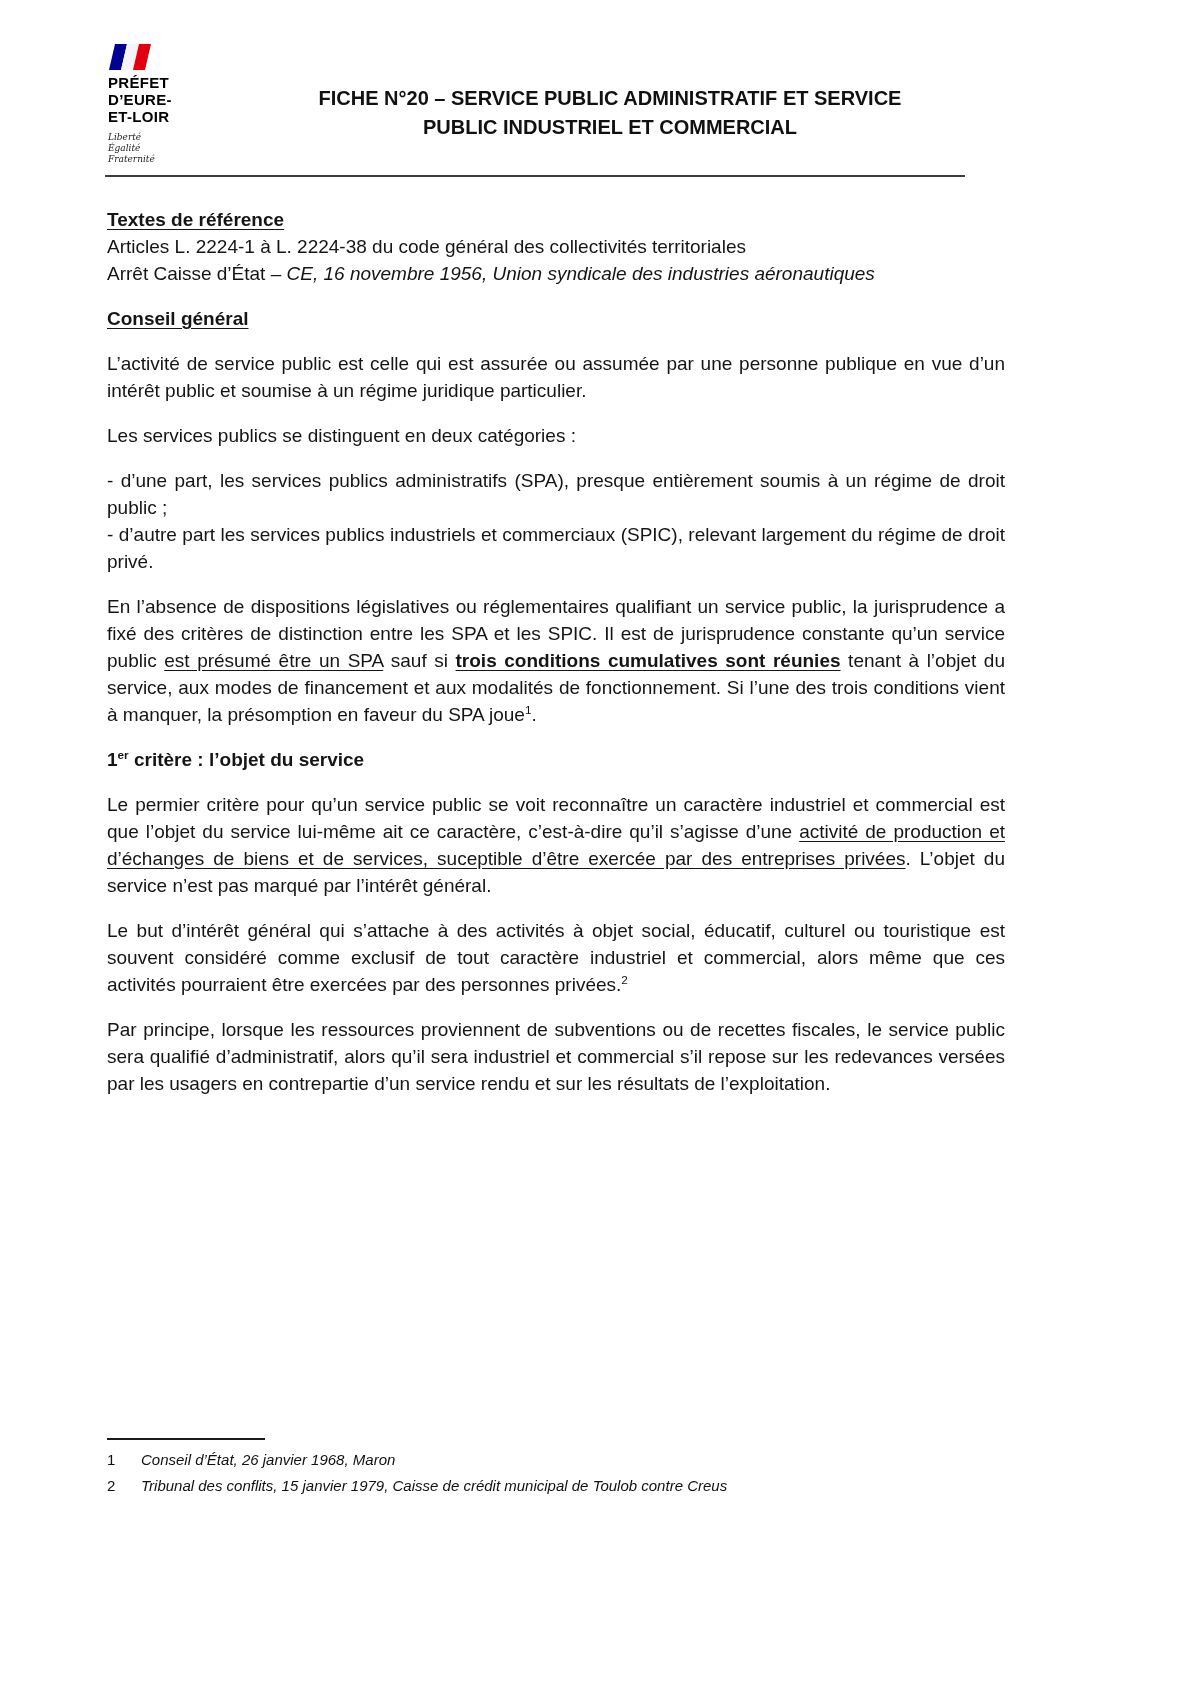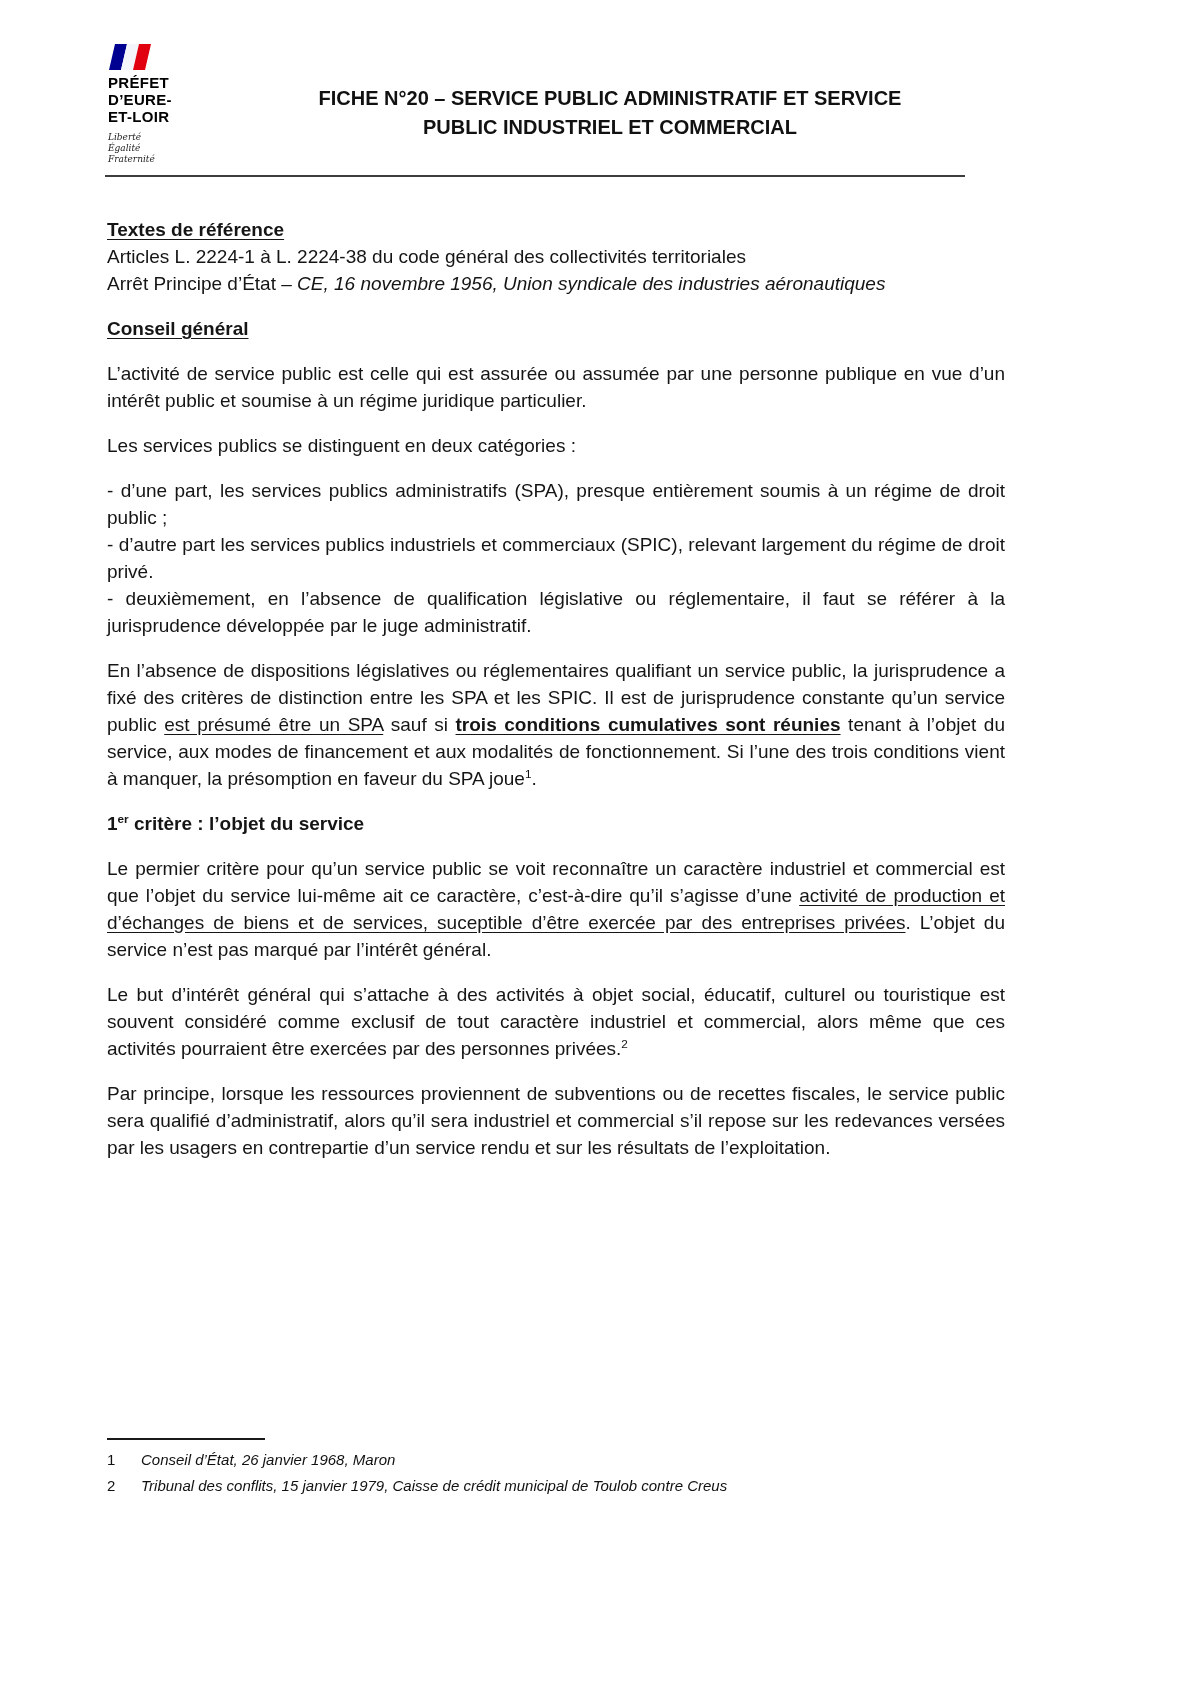--- a/index.html
+++ b/index.html
@@ -25,21 +25,21 @@
   .title {
     position: absolute; left: 220px; top: 84px; width: 780px; margin: 0;
     text-align: center; font-size: 20px; line-height: 29px; font-weight: 700; color: #111;
   }
   .title .tl { white-space: nowrap; }
 
   .header-rule { position: absolute; left: 105px; top: 175px; width: 860px; height: 2px; background: #3d3d3d; }
 
   
   .content {
-    position: absolute; left: 107px; top: 216px; width: 898px;
+    position: absolute; left: 107px; top: 206px; width: 898px;
     font-size: 19px; line-height: 27px;
   }
   .block { margin: 18px 0 0 0; text-align: justify; }
   .block.tight, .block:first-child { margin-top: 0; }
   .block.heading, .block.heading2 { text-align: left; }
   .seg.b { font-weight: 700; }
   .seg.i { font-style: italic; }
   .seg.u { text-decoration: underline; text-underline-offset: 3px; }
   sup.seg { font-size: 0.62em; line-height: 0; vertical-align: super; }
 
@@ -75,27 +75,26 @@
   <h1 class="title">
     <span class="tl">FICHE N°20 – SERVICE PUBLIC ADMINISTRATIF ET SERVICE</span><br>
     <span class="tl">PUBLIC INDUSTRIEL ET COMMERCIAL</span>
   </h1>
 
   <div class="header-rule"></div>
 
   <main class="content">
       <p class="block heading"><span class="seg b u">Textes de référence</span></p>
       <p class="block para tight"><span class="seg">Articles L. 2224-1 à L. 2224-38 du code général des collectivités territoriales</span></p>
-      <p class="block para tight"><span class="seg">Arrêt Principe d’État – </span><span class="seg i">CE, 16 novembre 1956, Union syndicale des industries aéronautiques</span></p>
+      <p class="block para tight"><span class="seg">Arrêt Caisse d’État – </span><span class="seg i">CE, 16 novembre 1956, Union syndicale des industries aéronautiques</span></p>
       <p class="block heading"><span class="seg b u">Conseil général</span></p>
       <p class="block para"><span class="seg">L’activité de service public est celle qui est assurée ou assumée par une personne publique en vue d’un intérêt public et soumise à un régime juridique particulier.</span></p>
       <p class="block para"><span class="seg">Les services publics se distinguent en deux catégories :</span></p>
       <p class="block para"><span class="seg">- d’une part, les services publics administratifs (SPA), presque entièrement soumis à un régime de droit public ;</span></p>
       <p class="block para tight"><span class="seg">- d’autre part les services publics industriels et commerciaux (SPIC), relevant largement du régime de droit privé.</span></p>
-      <p class="block para tight"><span class="seg">- deuxièmement, en l’absence de qualification législative ou réglementaire, il faut se référer à la jurisprudence développée par le juge administratif.</span></p>
       <p class="block para"><span class="seg">En l’absence de dispositions législatives ou réglementaires qualifiant un service public, la jurisprudence a fixé des critères de distinction entre les SPA et les SPIC. Il est de jurisprudence constante qu’un service public </span><span class="seg u">est présumé être un SPA</span><span class="seg"> sauf si </span><span class="seg b u">trois conditions cumulatives sont réunies</span><span class="seg"> tenant à l’objet du service, aux modes de financement et aux modalités de fonctionnement. Si l’une des trois conditions vient à manquer, la présomption en faveur du SPA joue</span><sup class="seg">1</sup><span class="seg">.</span></p>
       <p class="block heading2"><span class="seg b">1</span><sup class="seg b">er</sup><span class="seg b"> critère : l’objet du service</span></p>
       <p class="block para"><span class="seg">Le permier critère pour qu’un service public se voit reconnaître un caractère industriel et commercial est que l’objet du service lui-même ait ce caractère, c’est-à-dire qu’il s’agisse d’une </span><span class="seg u">activité de production et d’échanges de biens et de services, suceptible d’être exercée par des entreprises privées</span><span class="seg">. L’objet du service n’est pas marqué par l’intérêt général.</span></p>
       <p class="block para"><span class="seg">Le but d’intérêt général qui s’attache à des activités à objet social, éducatif, culturel ou touristique est souvent considéré comme exclusif de tout caractère industriel et commercial, alors même que ces activités pourraient être exercées par des personnes privées.</span><sup class="seg">2</sup></p>
       <p class="block para"><span class="seg">Par principe, lorsque les ressources proviennent de subventions ou de recettes fiscales, le service public sera qualifié d’administratif, alors qu’il sera industriel et commercial s’il repose sur les redevances versées par les usagers en contrepartie d’un service rendu et sur les résultats de l’exploitation.</span></p>
     </main>
 
   <footer class="footnotes">
     <div class="footnote-rule"></div>
     <div class="footnotes-list">

